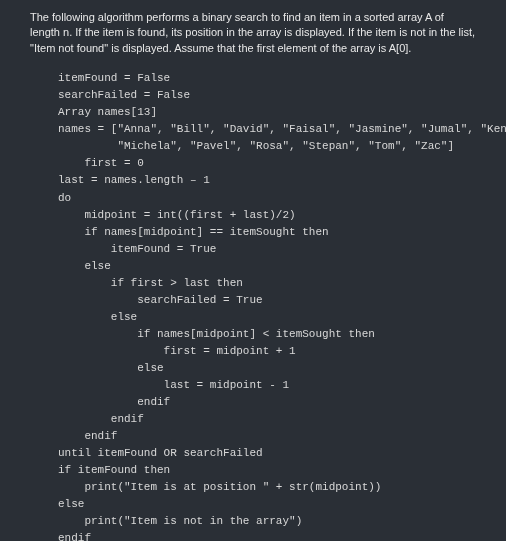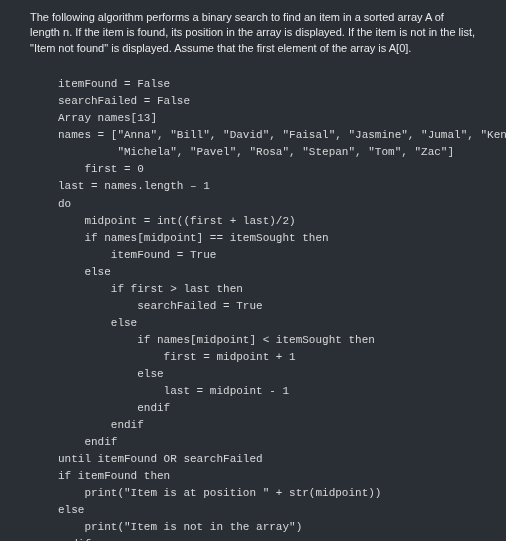--- a/index.html
+++ b/index.html
@@ -11,21 +11,21 @@
     font-size: 11px;
     line-height: 1.4;
   }
   .page {
     padding: 10px 30px 20px 30px;
     width: 506px;
     box-sizing: border-box;
   }
   .intro {
     color: #e8e8e8;
-    margin-bottom: 20px;
+    margin-bottom: 14px;
   }
   pre.code {
     font-family: "Courier New", Courier, monospace;
     font-size: 11px;
     line-height: 1.55;
     color: #d8d8d8;
     white-space: pre;
     margin: 0 0 18px 0;
     padding-left: 28px;
   }

